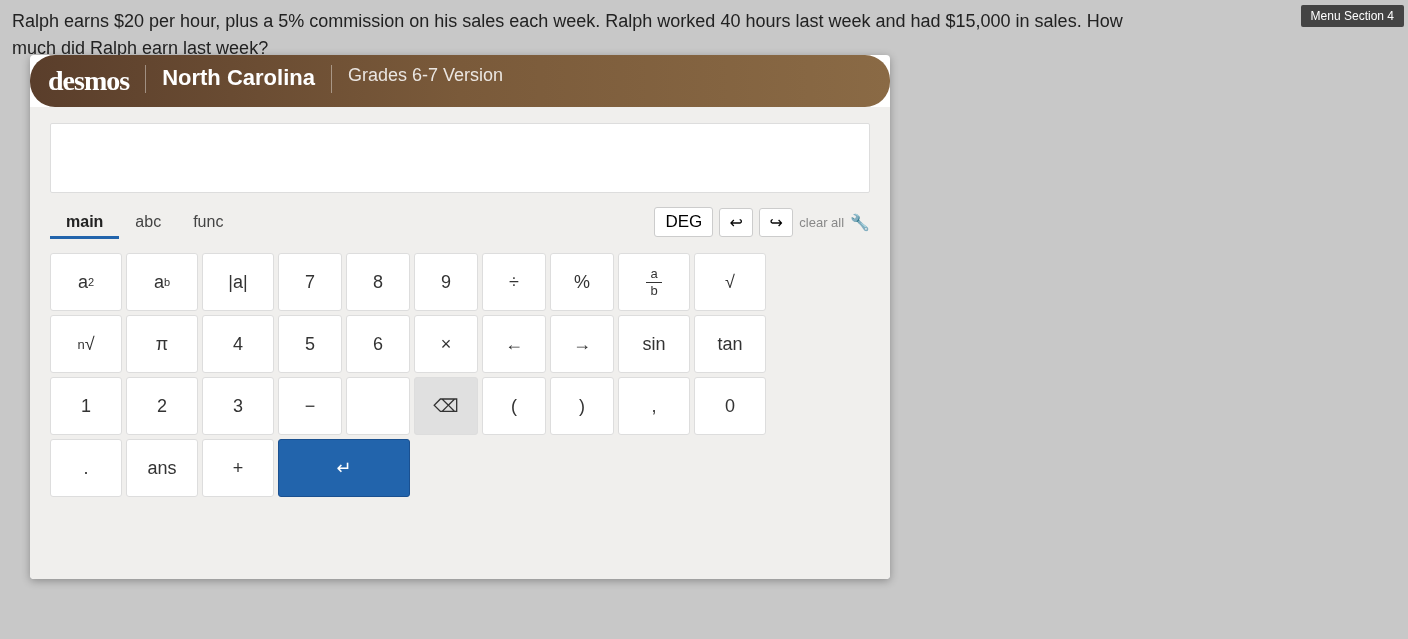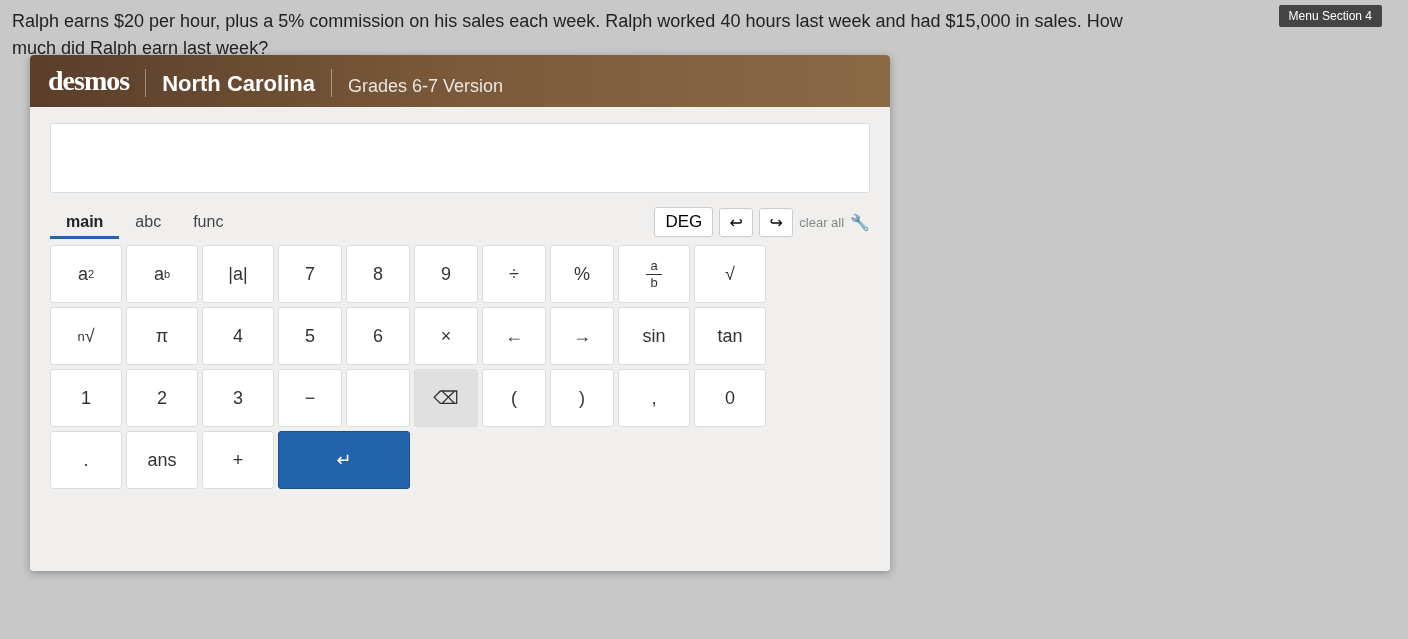--- a/index.html
+++ b/index.html
@@ -22,21 +22,21 @@
       font-size: 18px;
       color: #222;
       line-height: 1.5;
       font-weight: 500;
     }
 
     
     .top-right {
       position: absolute;
       top: 5px;
-      right: 26px;
+      right: 4px;
       display: flex;
       align-items: center;
       gap: 8px;
     }
     .menu-btn {
       background: #444;
       color: white;
       border: none;
       padding: 4px 10px;
       font-size: 12px;
@@ -53,23 +53,24 @@
       background: #fff;
       border-radius: 4px;
       overflow: hidden;
       box-shadow: 0 2px 8px rgba(0,0,0,0.3);
     }
 
     
     .calc-header {
       background: linear-gradient(to right, #5a3e2b, #7a5a3a, #8a6a45);
       display: flex;
-      align-items: flex-end;
+      align-items: flex-start;
       padding: 10px 18px;
       gap: 16px;
+      border-radius: 25px;
     }
     .desmos-logo {
       font-size: 28px;
       font-weight: bold;
       color: white;
       font-family: Georgia, serif;
       letter-spacing: -1px;
     }
     .header-divider {
       width: 1px;
@@ -169,21 +170,21 @@
       background: transparent;
       font-size: 16px;
       cursor: pointer;
       color: #555;
     }
 
     
     .tabs-toolbar-row {
       display: flex;
       align-items: center;
-      margin-bottom: 8px;
+      margin-bottom: 16px;
     }
 
     
     .btn-grid {
       display: grid;
       grid-template-columns: repeat(3, 72px) repeat(5, 64px) repeat(2, 72px);
       grid-template-rows: repeat(5, 58px);
       gap: 4px;
     }
 

